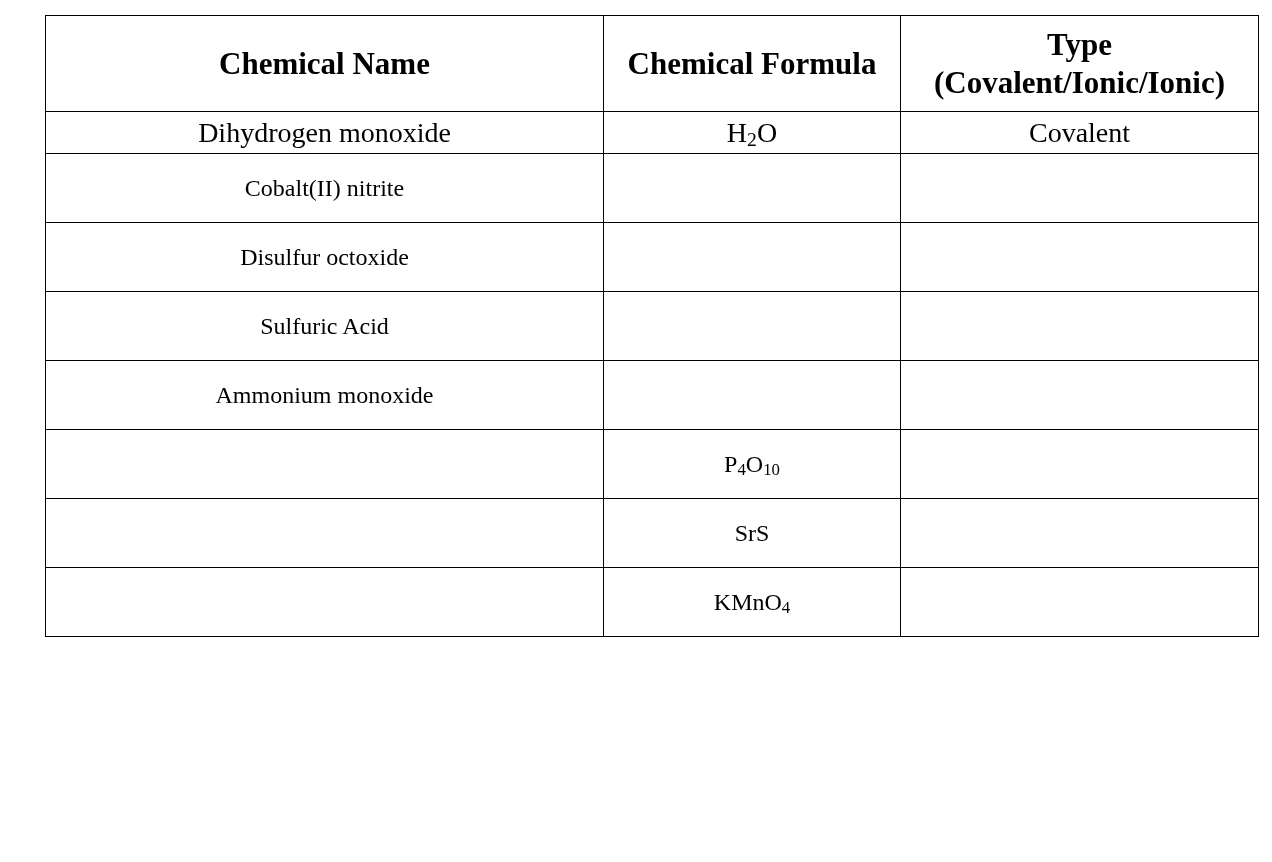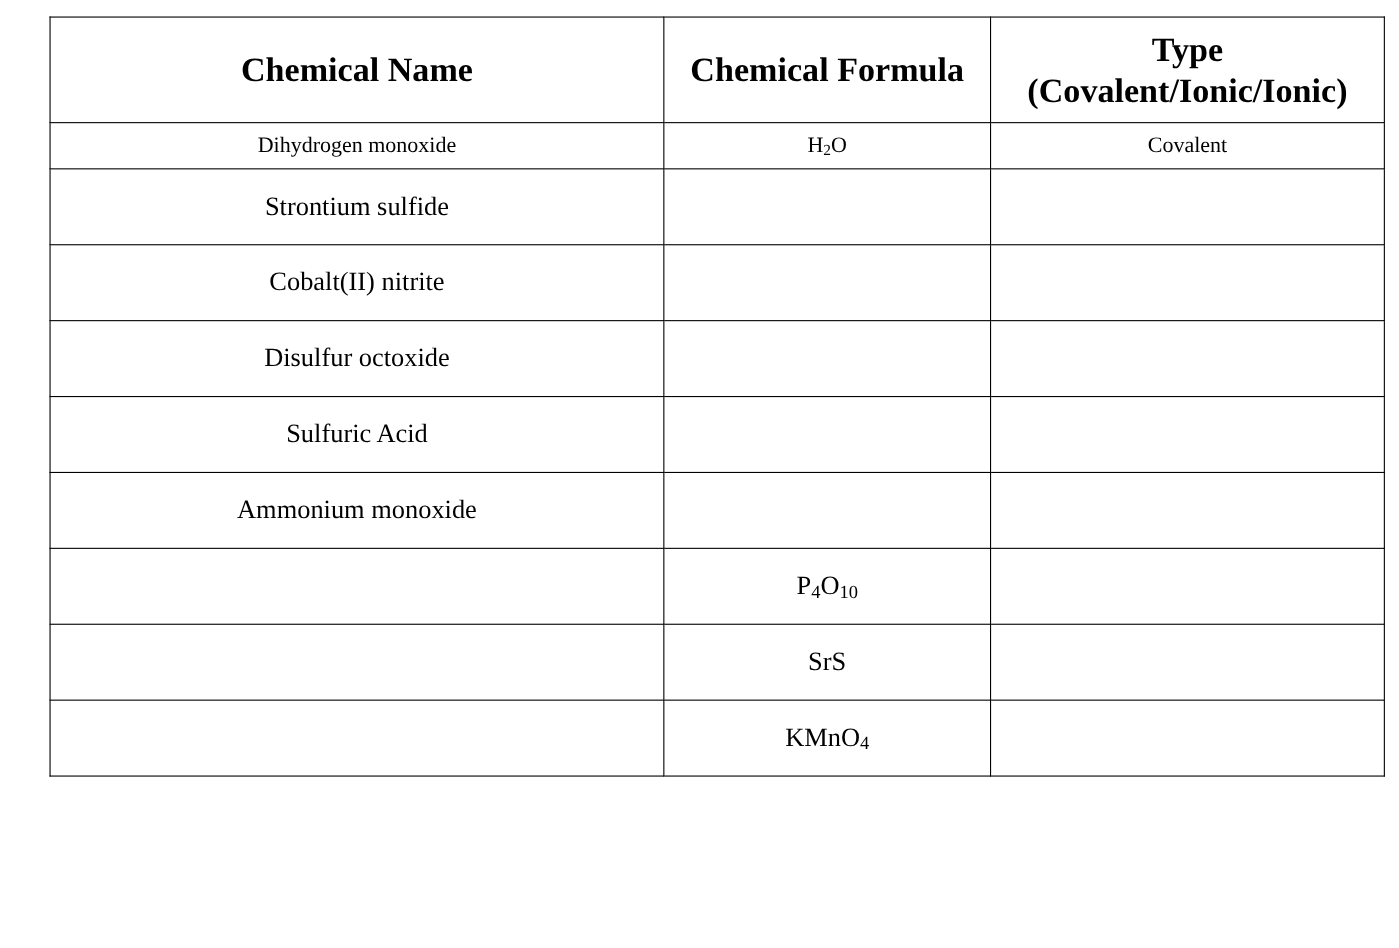--- a/index.html
+++ b/index.html
@@ -1,20 +1,20 @@
 <!DOCTYPE html>
 <html><head>
 <meta charset="utf-8">
 <style>
   html, body { margin:0; padding:0; background:#ffffff; }
   body { width:1272px; height:862px; position:relative; overflow:hidden; font-family:"Liberation Serif", "DejaVu Serif", serif; color:#000; }
   table { position:absolute; left:45px; top:15px; width:1213px; border-collapse:collapse; table-layout:fixed; }
   td, th { border:1.5px solid #000; text-align:center; vertical-align:middle; padding:0; }
   th { font-weight:bold; font-size:31px; line-height:38px; height:95px; }
-  tr.first td { height:41px; font-size:20px; }
+  tr.first td { height:41px; font-size:28px; }
   tr.row td { height:68px; font-size:24px; }
   col.c1 { width:558px; } col.c2 { width:297px; } col.c3 { width:358px; }
   sub { font-size:0.7em; vertical-align:-0.2em; line-height:0; }
 </style>
 </head>
 <body>
 
 <table>
   <colgroup>
       <col class="c1">
@@ -29,25 +29,20 @@
         <div>Type</div>
         <div>(Covalent/Ionic/Ionic)</div>
       </th>
     </tr>
   </thead>
   <tbody id="tbody">
       <tr class="first">
         <td>Dihydrogen monoxide</td>
         <td><span>H</span><sub>2</sub><span>O</span></td>
         <td>Covalent</td>
-      </tr>
-      <tr class="row">
-        <td>Strontium sulfide</td>
-        <td></td>
-        <td></td>
       </tr>
       <tr class="row">
         <td>Cobalt(II) nitrite</td>
         <td></td>
         <td></td>
       </tr>
       <tr class="row">
         <td>Disulfur octoxide</td>
         <td></td>
         <td></td>

